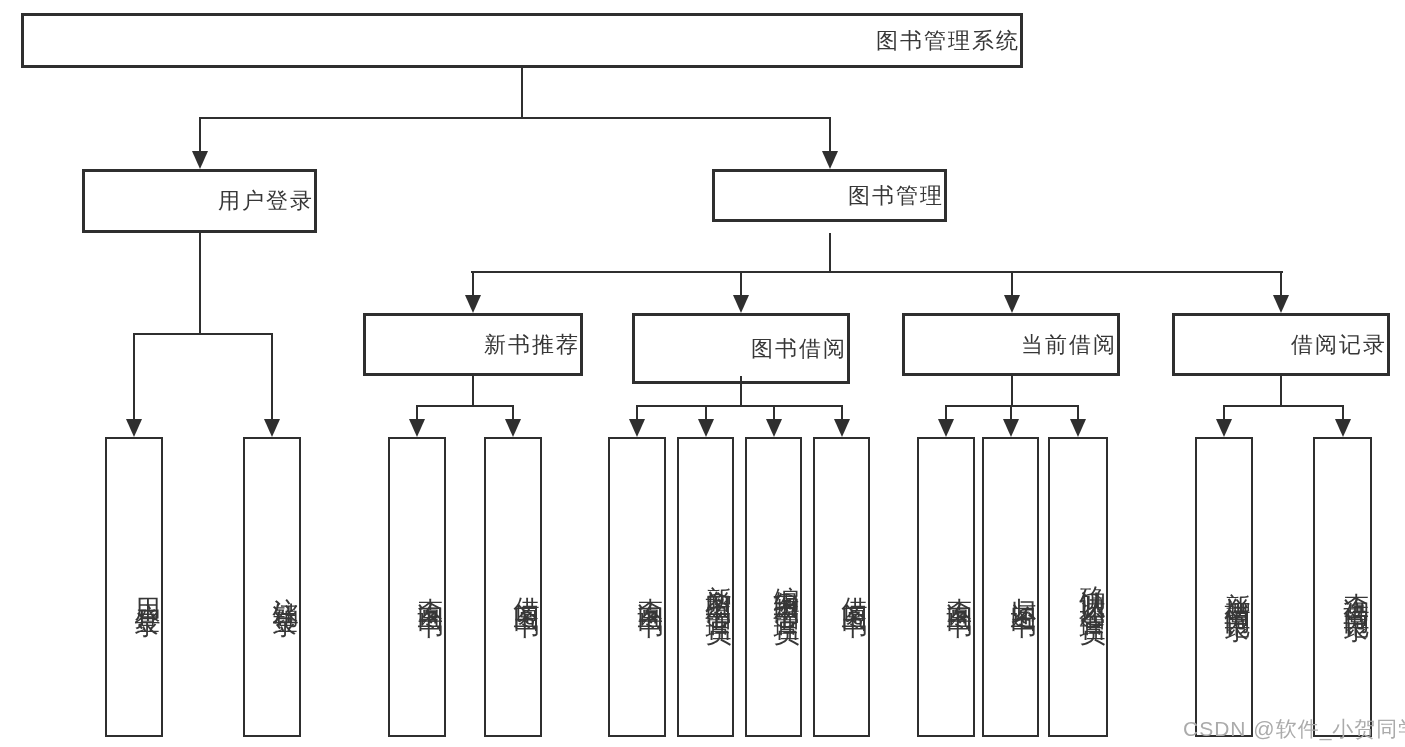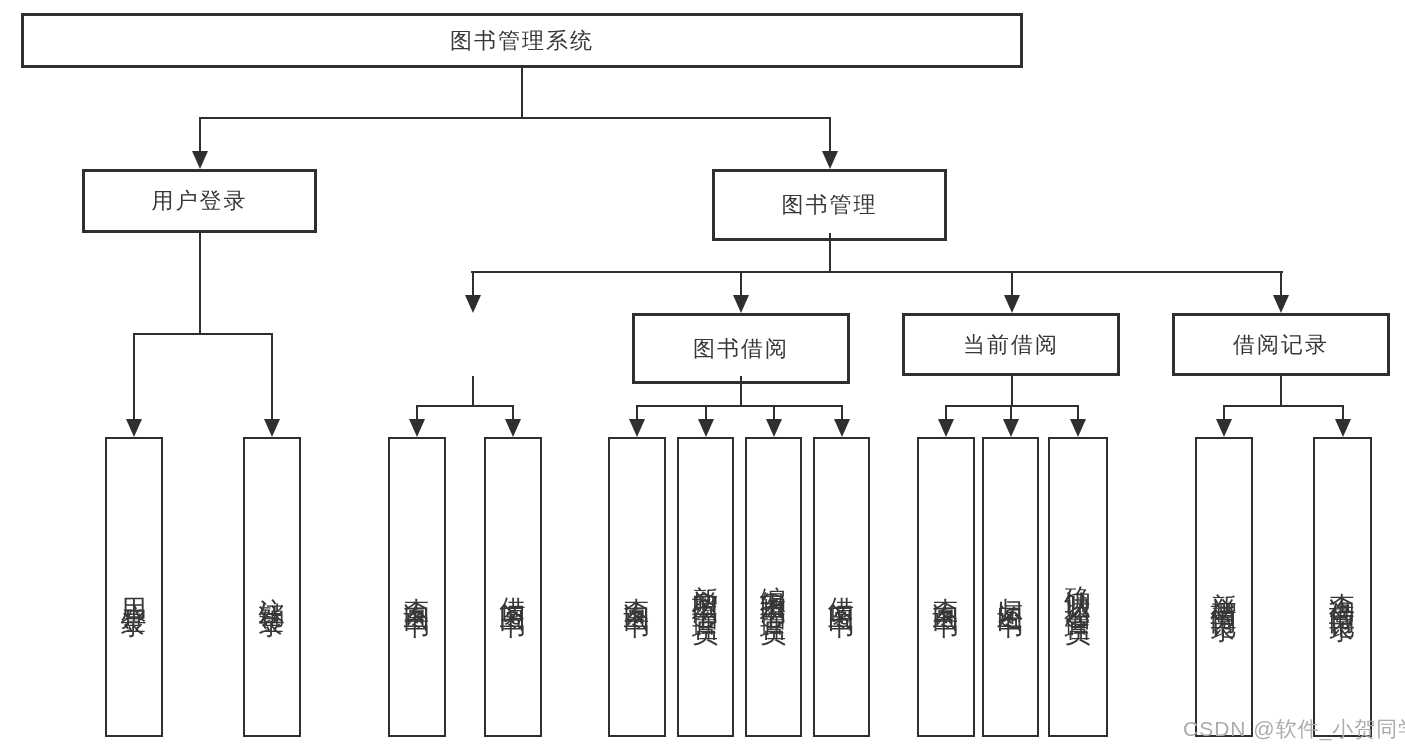--- a/index.html
+++ b/index.html
@@ -17,21 +17,21 @@
     background: var(--bg);
     font-family: "Liberation Sans", "DejaVu Sans", sans-serif;
     overflow: hidden;
   }
   .box {
     position: absolute;
     background: #fff;
     border: 3px solid var(--line);
     display: flex;
     align-items: center;
-    justify-content: center;
+    justify-content: flex-end;
     color: var(--text);
   }
   .box.hnode span {
     font-size: 22px;
     letter-spacing: 2px;
     white-space: nowrap;
   }
   .box.leaf { border-width: 2px; }
   .box.leaf .vt {
     writing-mode: vertical-rl;
@@ -78,21 +78,21 @@
   <div class="vl" style="left:521px;top:68px;height:51px"></div>
   <div class="hl" style="left:199px;top:117px;width:632px"></div>
   <div class="vl" style="left:199px;top:117px;height:34px"></div>
   <div class="ar" style="left:192px;top:151px"></div>
   <div class="vl" style="left:829px;top:117px;height:34px"></div>
   <div class="ar" style="left:822px;top:151px"></div>
 
   <div class="box hnode" style="left:82px;top:169px;width:235px;height:64px">
     <span>用户登录</span>
   </div>
-  <div class="box hnode" style="left:712px;top:169px;width:235px;height:72px">
+  <div class="box hnode" style="left:712px;top:169px;width:235px;height:53px">
     <span>图书管理</span>
   </div>
 
   <div class="vl" style="left:199px;top:233px;height:102px"></div>
   <div class="hl" style="left:133px;top:333px;width:140px"></div>
   <div class="vl" style="left:133px;top:333px;height:86px"></div>
   <div class="ar" style="left:126px;top:419px"></div>
   <div class="vl" style="left:271px;top:333px;height:86px"></div>
   <div class="ar" style="left:264px;top:419px"></div>
 
@@ -100,20 +100,23 @@
   <div class="hl" style="left:471px;top:271px;width:812px"></div>
   <div class="vl" style="left:472px;top:271px;height:24px"></div>
   <div class="ar" style="left:465px;top:295px"></div>
   <div class="vl" style="left:740px;top:271px;height:24px"></div>
   <div class="ar" style="left:733px;top:295px"></div>
   <div class="vl" style="left:1011px;top:271px;height:24px"></div>
   <div class="ar" style="left:1004px;top:295px"></div>
   <div class="vl" style="left:1280px;top:271px;height:24px"></div>
   <div class="ar" style="left:1273px;top:295px"></div>
 
+  <div class="box hnode" style="left:363px;top:313px;width:220px;height:63px">
+    <span>新书推荐</span>
+  </div>
   <div class="box hnode" style="left:632px;top:313px;width:218px;height:71px">
     <span>图书借阅</span>
   </div>
   <div class="box hnode" style="left:902px;top:313px;width:218px;height:63px">
     <span>当前借阅</span>
   </div>
   <div class="box hnode" style="left:1172px;top:313px;width:218px;height:63px">
     <span>借阅记录</span>
   </div>
 

